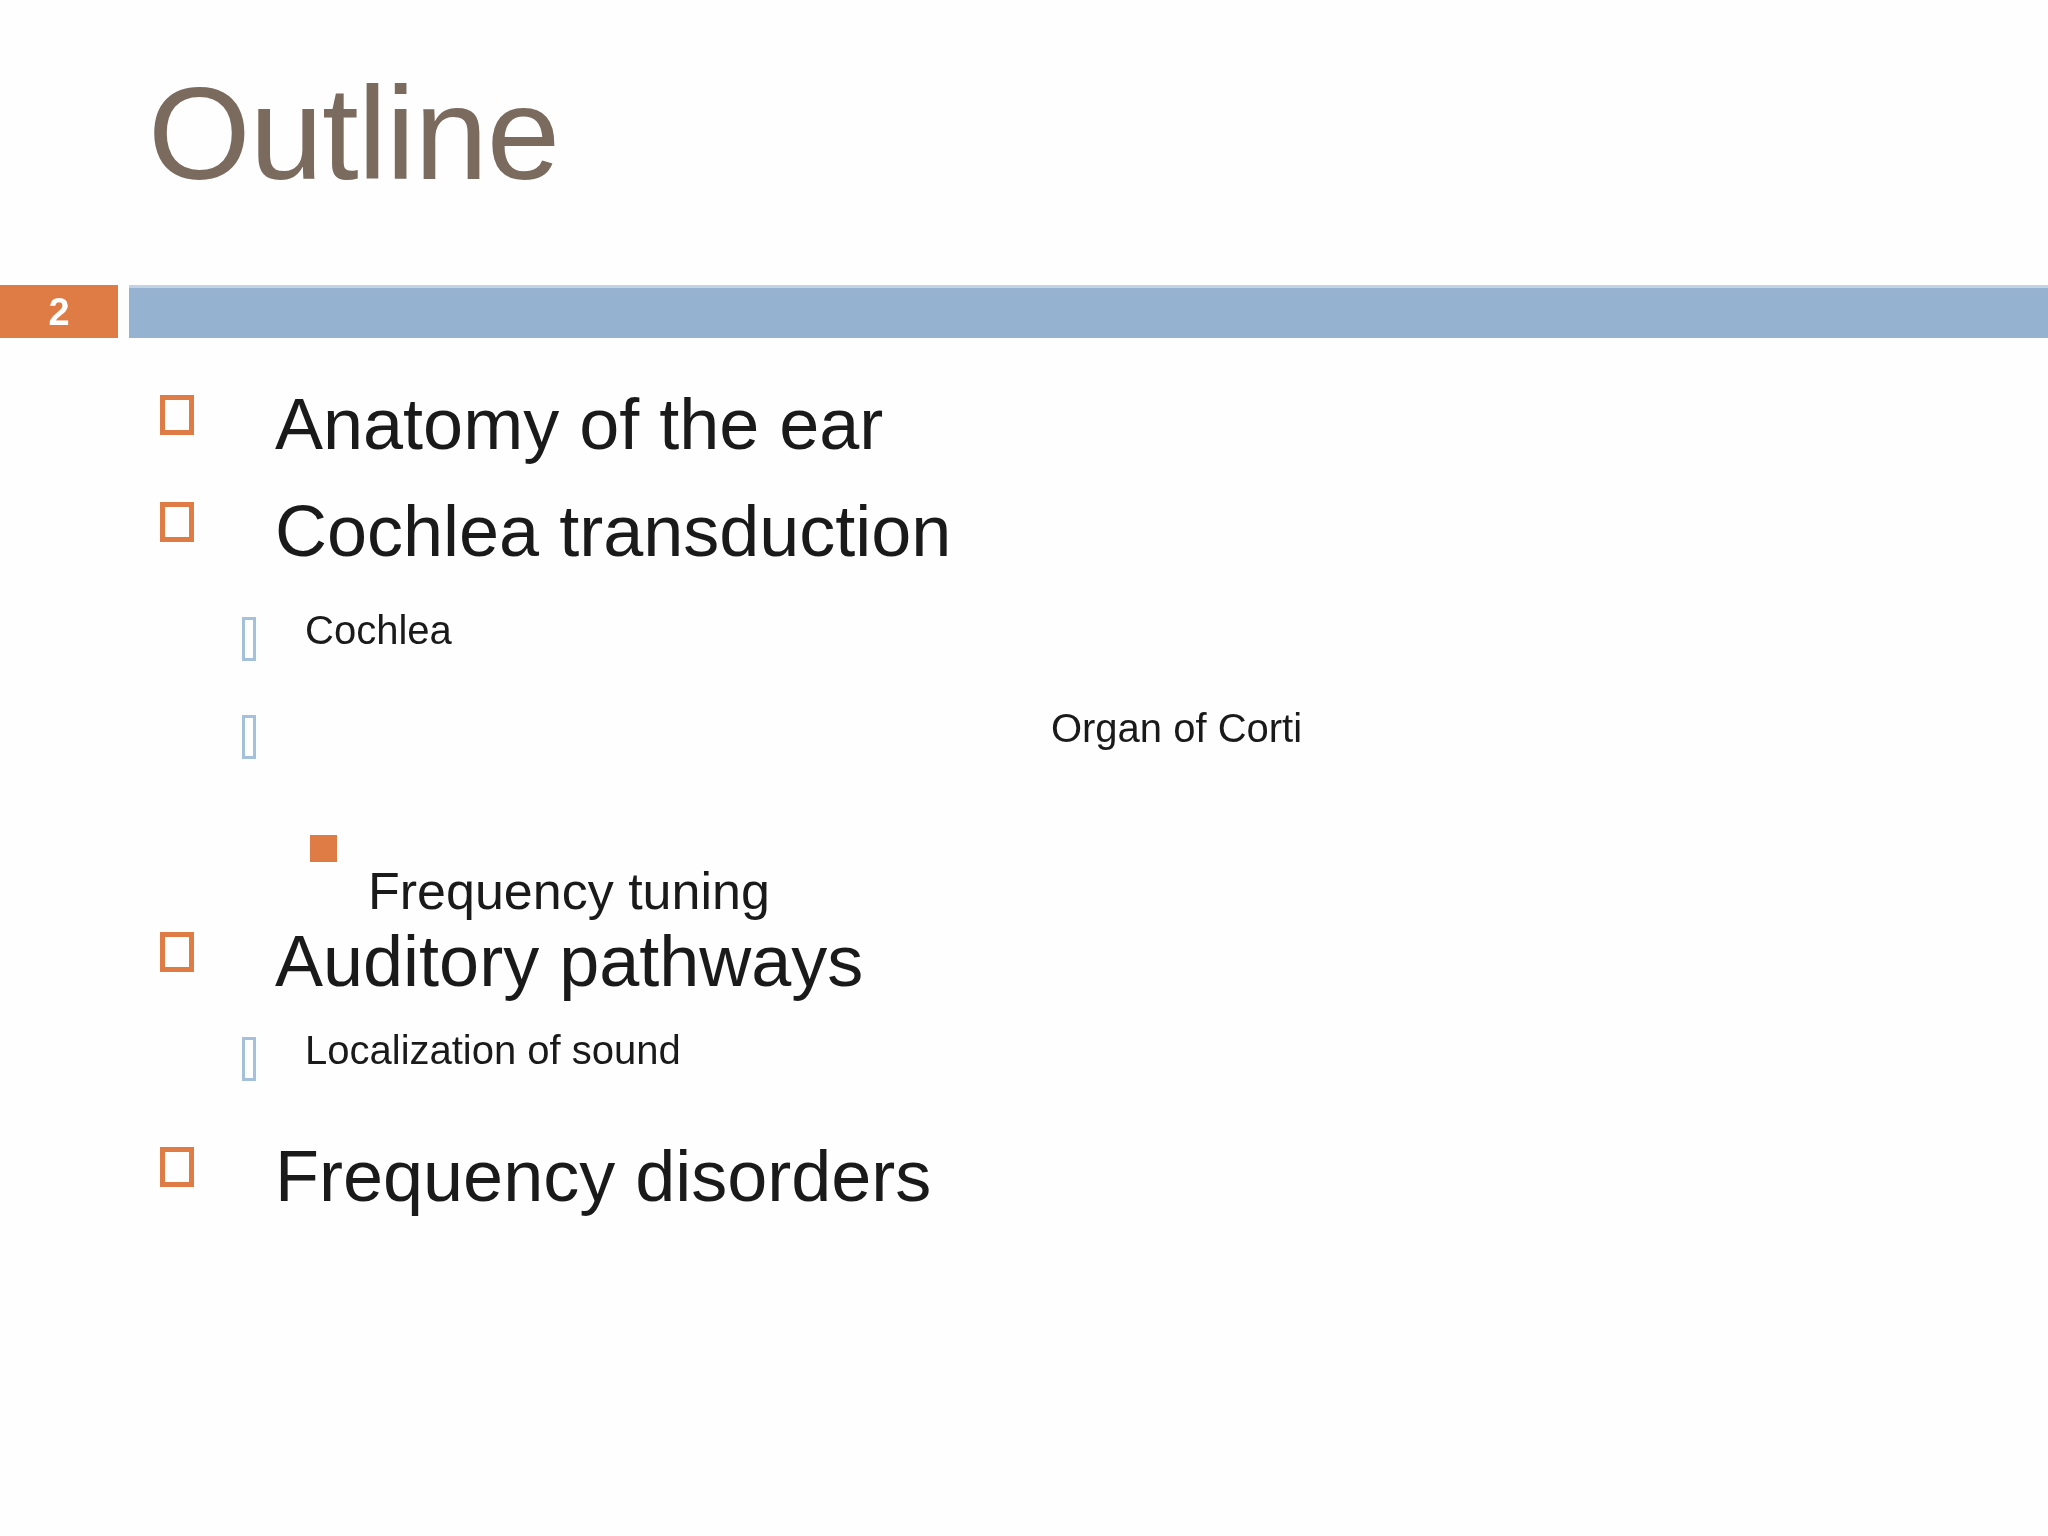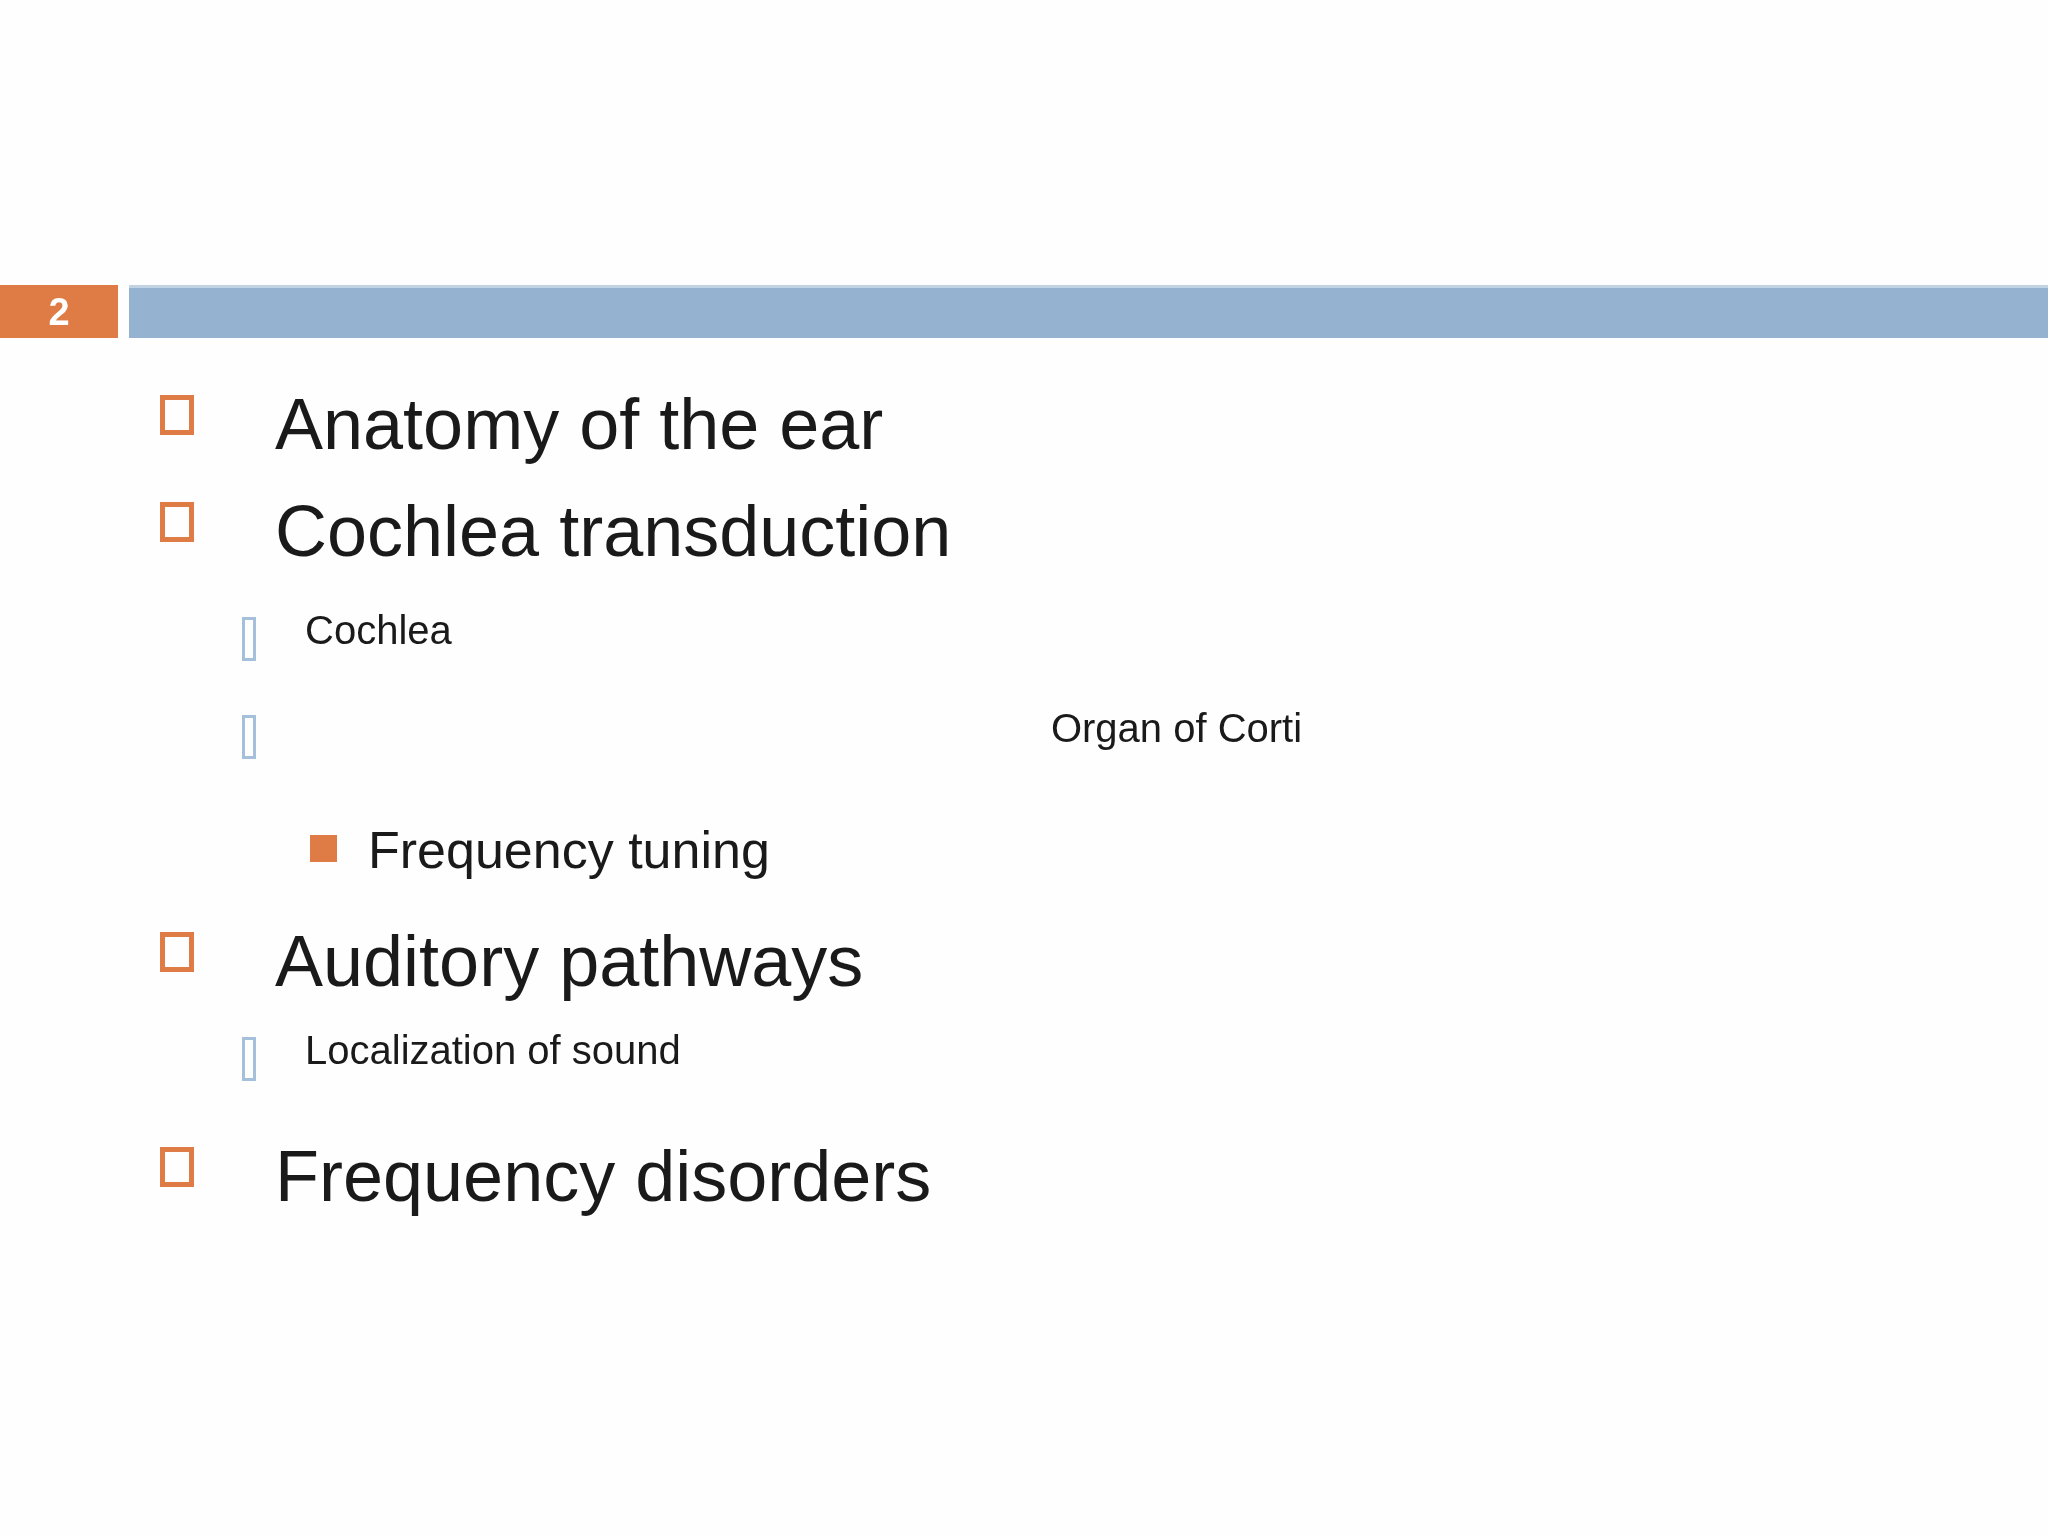--- a/index.html
+++ b/index.html
@@ -61,33 +61,34 @@
   }
   .level-2{font-size:40px;}
   .level-2 .txt{margin-left:305px;}
   .level-2 .marker{
     left:242px;top:10px;
     width:14px;height:44px;
     border:3px solid var(--l2-blue,#A5C0DA);
     background:transparent;
   }
   .level-3{font-size:52px;}
-  .level-3 .txt{margin-left:368px;}
+  .level-3 .txt{margin-left:368px;margin-top:41px;}
   .level-3 .marker{
     left:310px;top:14px;
     width:27px;height:27px;
     background:var(--accent-orange,#DF7B45);
     border:none;
   }
   .txt{display:inline-block;}
 </style>
 </head>
 <body>
 
 <div class="slide">
+  <div class="title">Outline</div>
 
   <div class="badge">
     <span class="num">2</span>
   </div>
 
   <div class="bar"></div>
 
   <div id="outline-list">
       <div class="row level-1" style="top: 383px;"><span class="marker"></span><span class="txt">Anatomy of the ear</span></div>
       <div class="row level-1" style="top: 490px;"><span class="marker"></span><span class="txt">Cochlea transduction</span></div>

